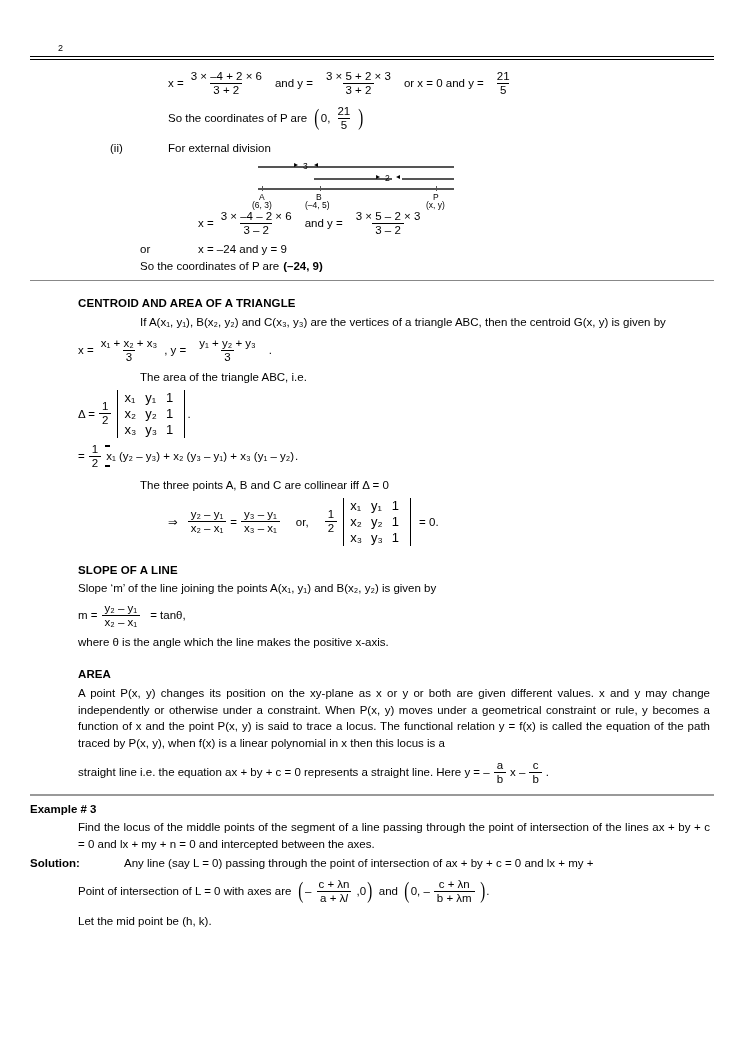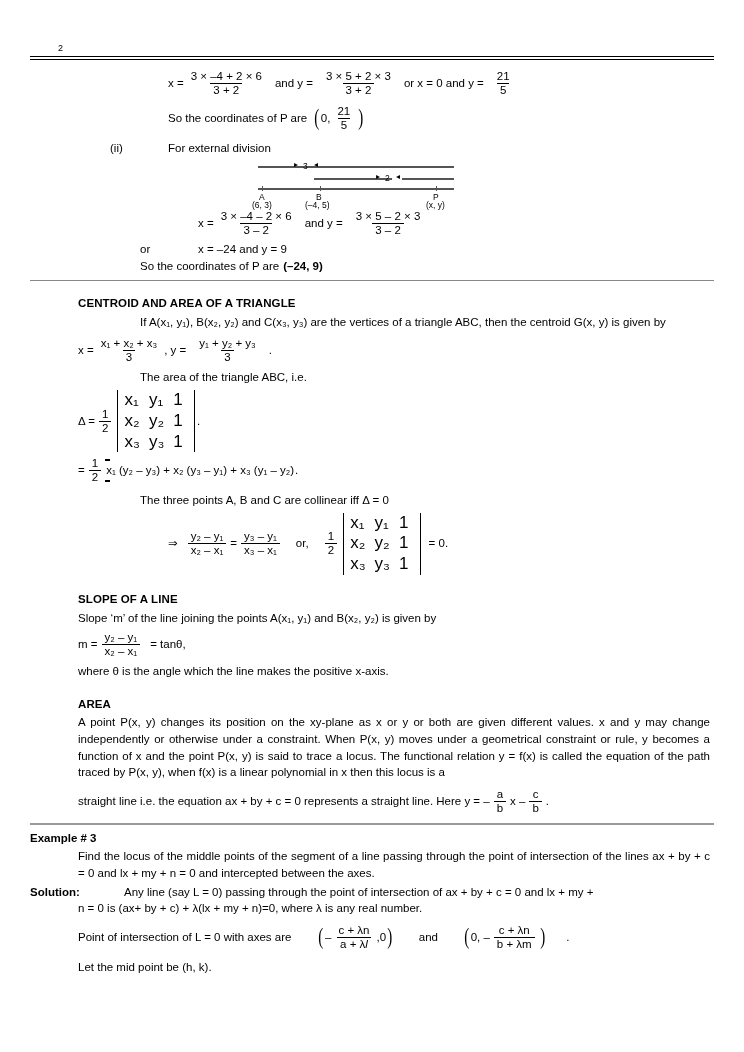--- a/index.html
+++ b/index.html
@@ -34,21 +34,21 @@
   .paren>.pl,.paren>.pr{
     font-size:2.0em;line-height:.82;font-family:"Liberation Serif",serif;
     transform:scaleX(.65);display:inline-block;font-weight:300;
   }
   .paren .inner{display:inline-flex;align-items:center;}
 
   
   .det{display:inline-flex;align-items:stretch;vertical-align:middle;margin:0 2px;}
   .det .bar{width:1.1px;background:#000;}
   .det table{border-collapse:collapse;margin:0 4px;}
-  .det td{padding:0 7px 0 2px;font-size:17px;line-height:1.22;text-align:left;}
+  .det td{padding:0 7px 0 2px;font-size:13px;line-height:1.22;text-align:left;}
 
   
   .brk{display:inline-flex;align-items:stretch;vertical-align:middle;flex-direction:column;}
   .brk .bl,.brk .br{width:4px;border-top:1.1px solid #000;border-bottom:1.1px solid #000;}
   .brk .bl{border-left:1.1px solid #000;}
   .brk .br{border-right:1.1px solid #000;}
   .brk .bc{padding:1px 1px;}
 
   
   .diagram{position:relative;height:48px;margin:4px 0 2px 228px;width:200px;font-size:8px;}
@@ -297,23 +297,22 @@
   </div>
 
   <div class="rule-grey"></div>
   <div class="ex-head">Example # 3</div>
   <div class="para" style="margin-left:48px;margin-right:4px;">Find the locus of the middle points of the segment of a line passing through the point of intersection of the lines ax + by + c = 0 and lx + my + n = 0 and intercepted between the axes.</div>
 
   <div class="row" style="margin-top:2px;">
     <span class="sol-label" style="width:70px;">Solution:</span>
     <span style="margin-left:24px;">Any line (say L = 0) passing through the point of intersection of ax + by + c = 0 and lx + my +</span>
   </div>
-  <div style="margin-left:48px;">n = 0 is (ax+ by + c) + λ(lx + my + n)=0, where λ is any real number.</div>
-
-  <div class="row" style="margin-left:48px;margin-top:7px;gap:20px;">
+
+  <div class="row" style="margin-left:48px;margin-top:7px;">
     <span>Point of intersection of L = 0 with axes are</span>
     <span class="paren ml">
       <span class="pl">(</span>
       <span class="inner">
         <span>–</span>
         <span class="frac">
           <span class="num">c + λn</span>
           <span class="den"><span>a + λ</span><span class="ital">l</span></span>
         </span>
         <span>,0</span>

